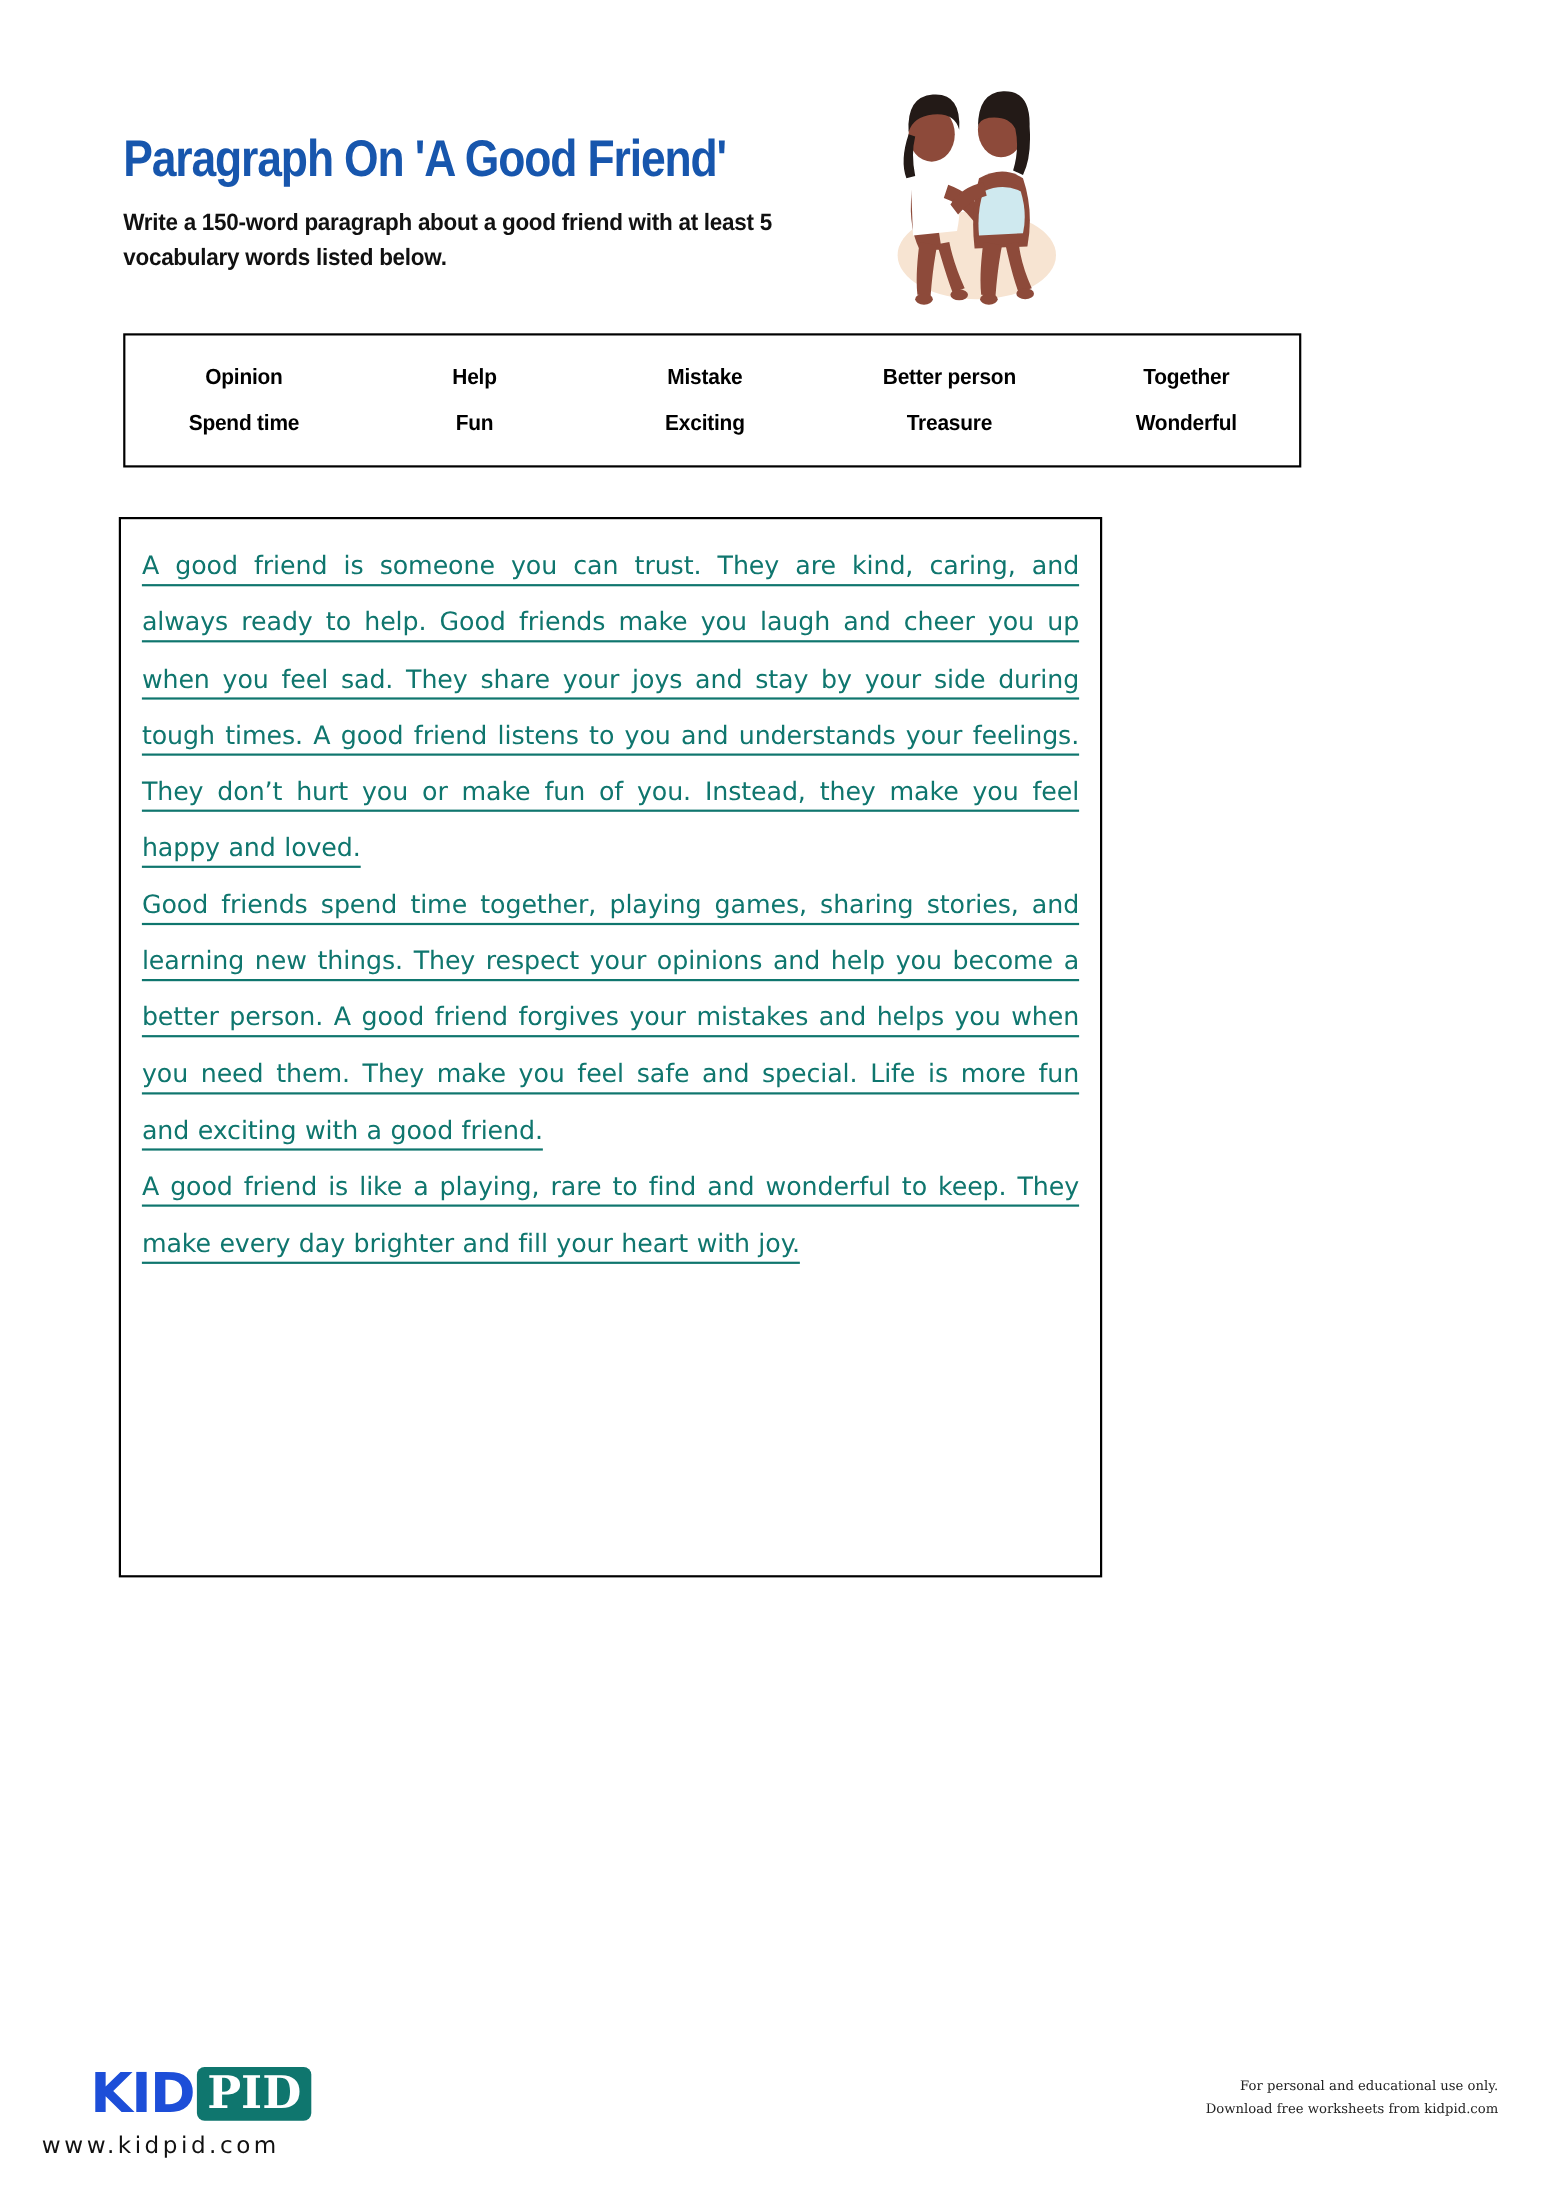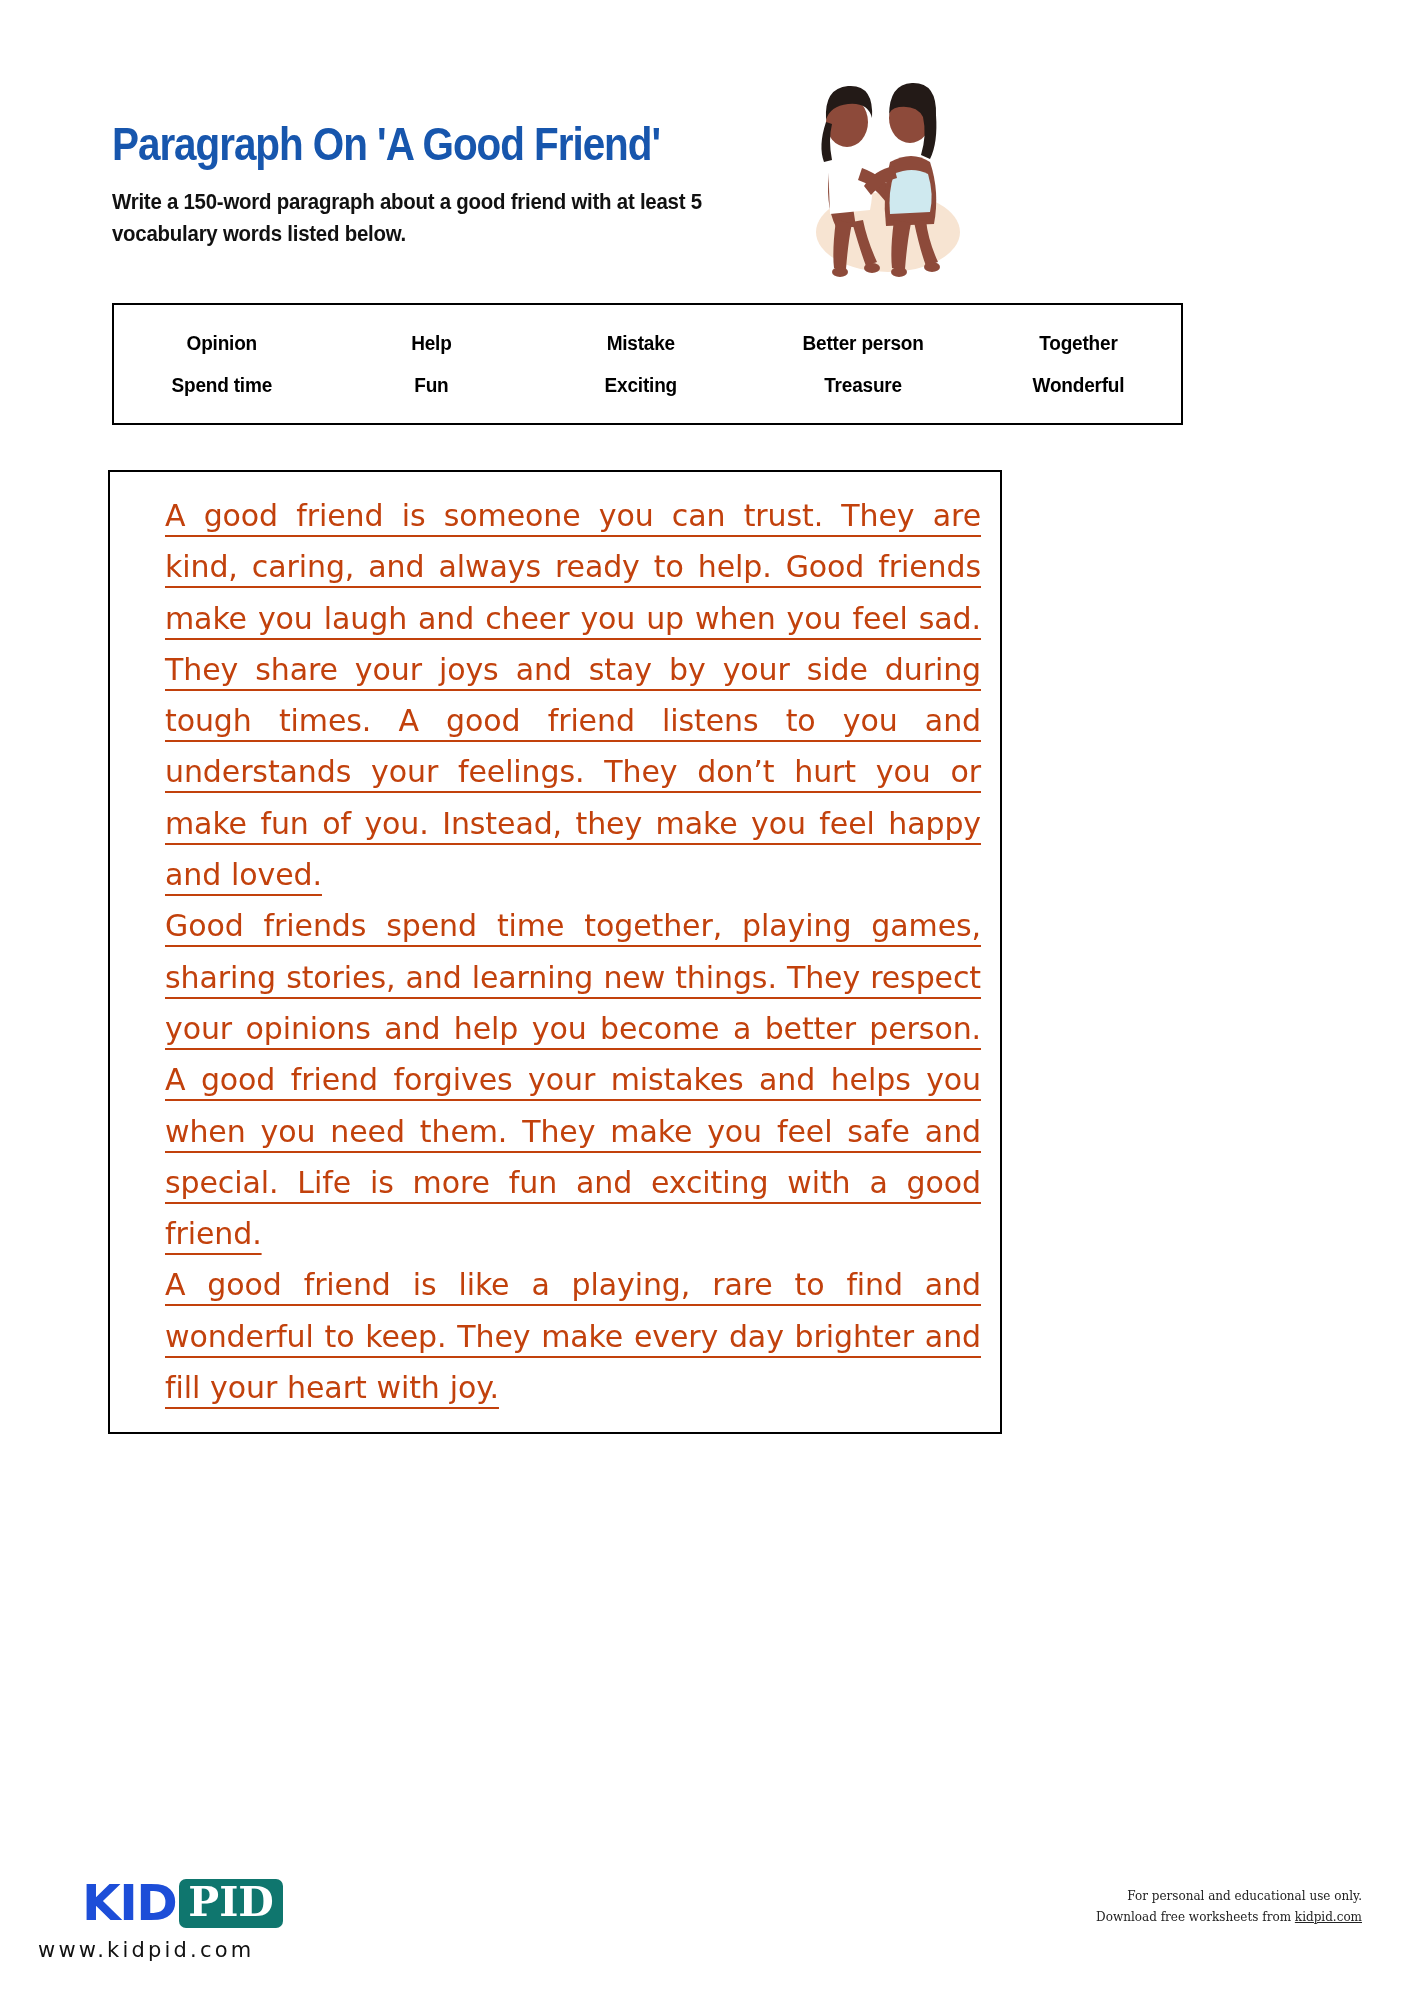--- a/index.html
+++ b/index.html
@@ -67,33 +67,32 @@
   
   .write-box {
     position:absolute; left:108px; top:470px;
     width:894px; height:964px;
     border:2.5px solid #000;
     padding:18px 19px 10px 19px;
     overflow:hidden;
   }
   .para {
     font-family:"DejaVu Sans", sans-serif;
-    font-size:30px;
+    font-size:23px;
     line-height:51.3px;
-    color:#c2410c;
+    color:#0f766e;
     text-align:justify;
     text-align-last:left;
     text-decoration:underline;
     text-decoration-thickness:1.9px;
     text-underline-offset:9px;
     letter-spacing:-0.1px;
     word-spacing:0.5px;
     -webkit-text-decoration-skip-ink:none;
     text-decoration-skip-ink:none;
-    margin-left:36px;
   }
 
   
   .footer { position:absolute; left:0; top:1862px; width:1414px; height:120px; }
 
   .logo-wrap { position:absolute; left:38px; top:14px; }
   .logo-top { display:flex; align-items:center; height:54px; }
   .logo-kid {
     font-size:50px; font-weight:bold; color:#1d4ed8;
     letter-spacing:-1.5px; line-height:1;
@@ -121,21 +120,21 @@
 
   .footer-right {
     position:absolute; right:52px; top:24px;
     text-align:right;
     font-family:"DejaVu Serif", serif;
     font-size:12px;
     color:#222;
     line-height:1.72;
   }
   .footer-right a, .footer-link {
-    color:#222; text-decoration:underline;margin-top:32px;
+    color:#222; margin-top:32px;
   }
 </style>
 </head>
 <body>
 
 <div class="page">
 
   <div class="header">
     <div class="title">Paragraph On 'A Good Friend'</div>
     <div class="subtitle">Write a 150-word paragraph about a good friend with at least 5 vocabulary words listed below.</div>

